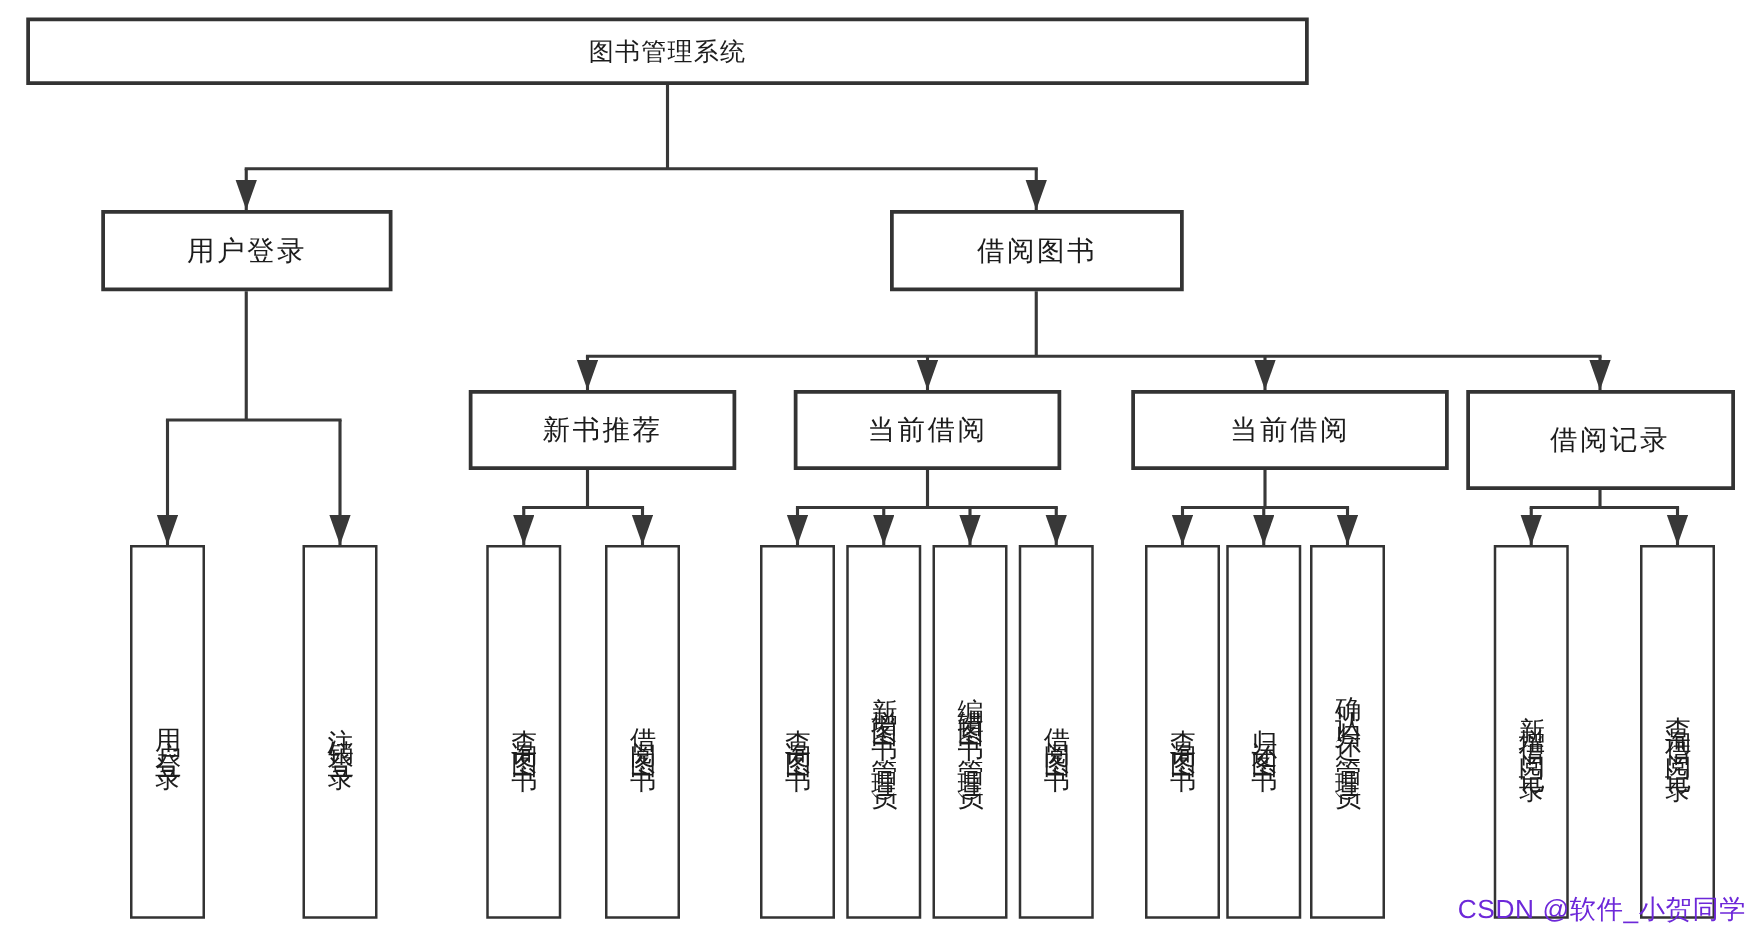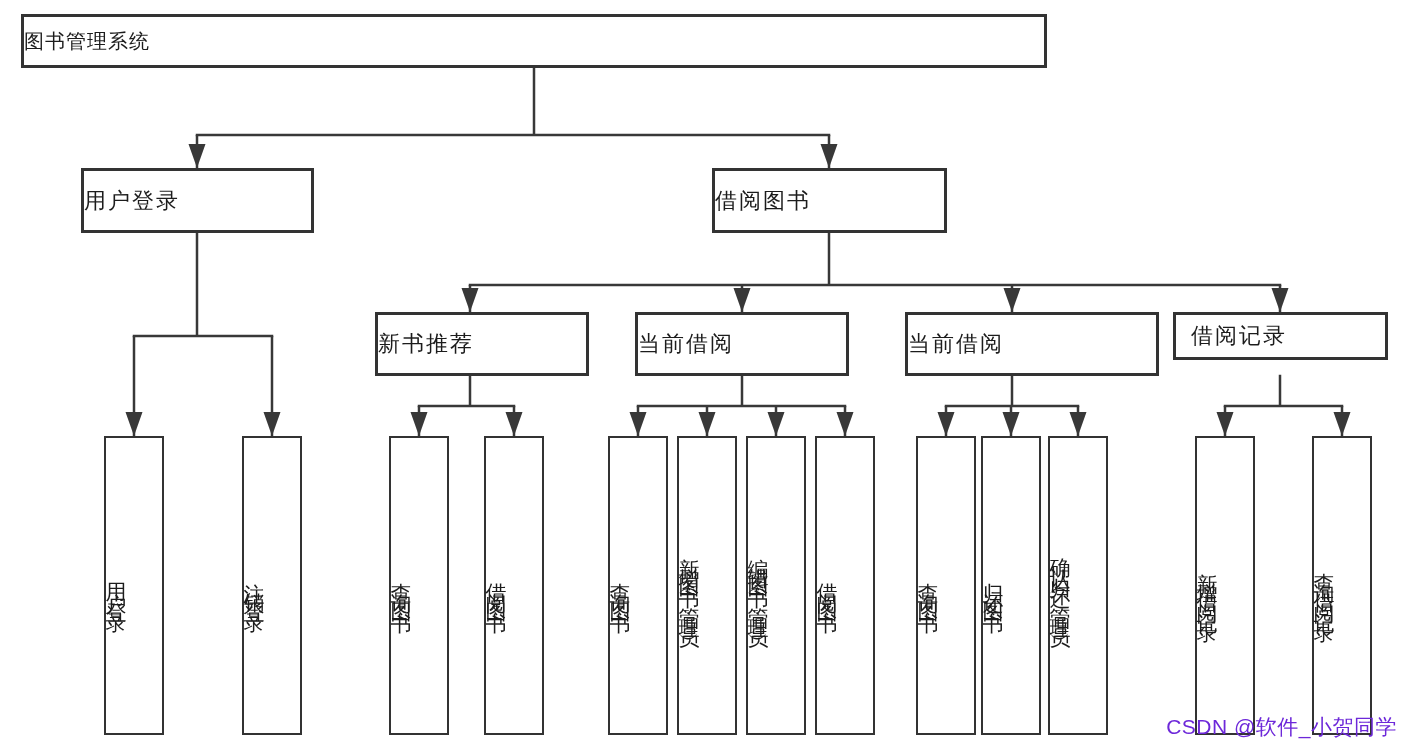--- a/index.html
+++ b/index.html
@@ -26,21 +26,21 @@
     stroke: #383838;
     stroke-width: 2.5;
   }
   .node {
     position: absolute;
     box-sizing: border-box;
     background: #ffffff;
     border: 3px solid #333333;
     display: flex;
     align-items: center;
-    justify-content: flex-start;
+    justify-content: center;
     color: #1c1c1c;
   }
   .node.root { border-width: 3px; }
   .node.root span {
     font-size: 20px;
     letter-spacing: 1px;
   }
   .node.branch span {
     font-size: 22px;
     letter-spacing: 2px;
@@ -123,21 +123,21 @@
 
   <div class="node branch" style="left:363px; top:312px; width:214px; height:64px;margin-left:12px;">
     <span>新书推荐</span>
   </div>
   <div class="node branch" style="left:635px; top:312px; width:214px; height:64px;">
     <span>当前借阅</span>
   </div>
   <div class="node branch" style="left:905px; top:312px; width:254px; height:64px;">
     <span>当前借阅</span>
   </div>
-  <div class="node branch" style="left:1173px; top:312px; width:215px; height:48px;padding-left:15px;">
+  <div class="node branch" style="left:1173px; top:312px; width:215px; height:80px;padding-left:15px;">
     <span>借阅记录</span>
   </div>
 
   <div class="node leaf" style="left:104px; top:436px; width:60px; height:299px;">
     <span>用户登录</span>
   </div>
   <div class="node leaf" style="left:242px; top:436px; width:60px; height:299px;">
     <span>注销登录</span>
   </div>
 

